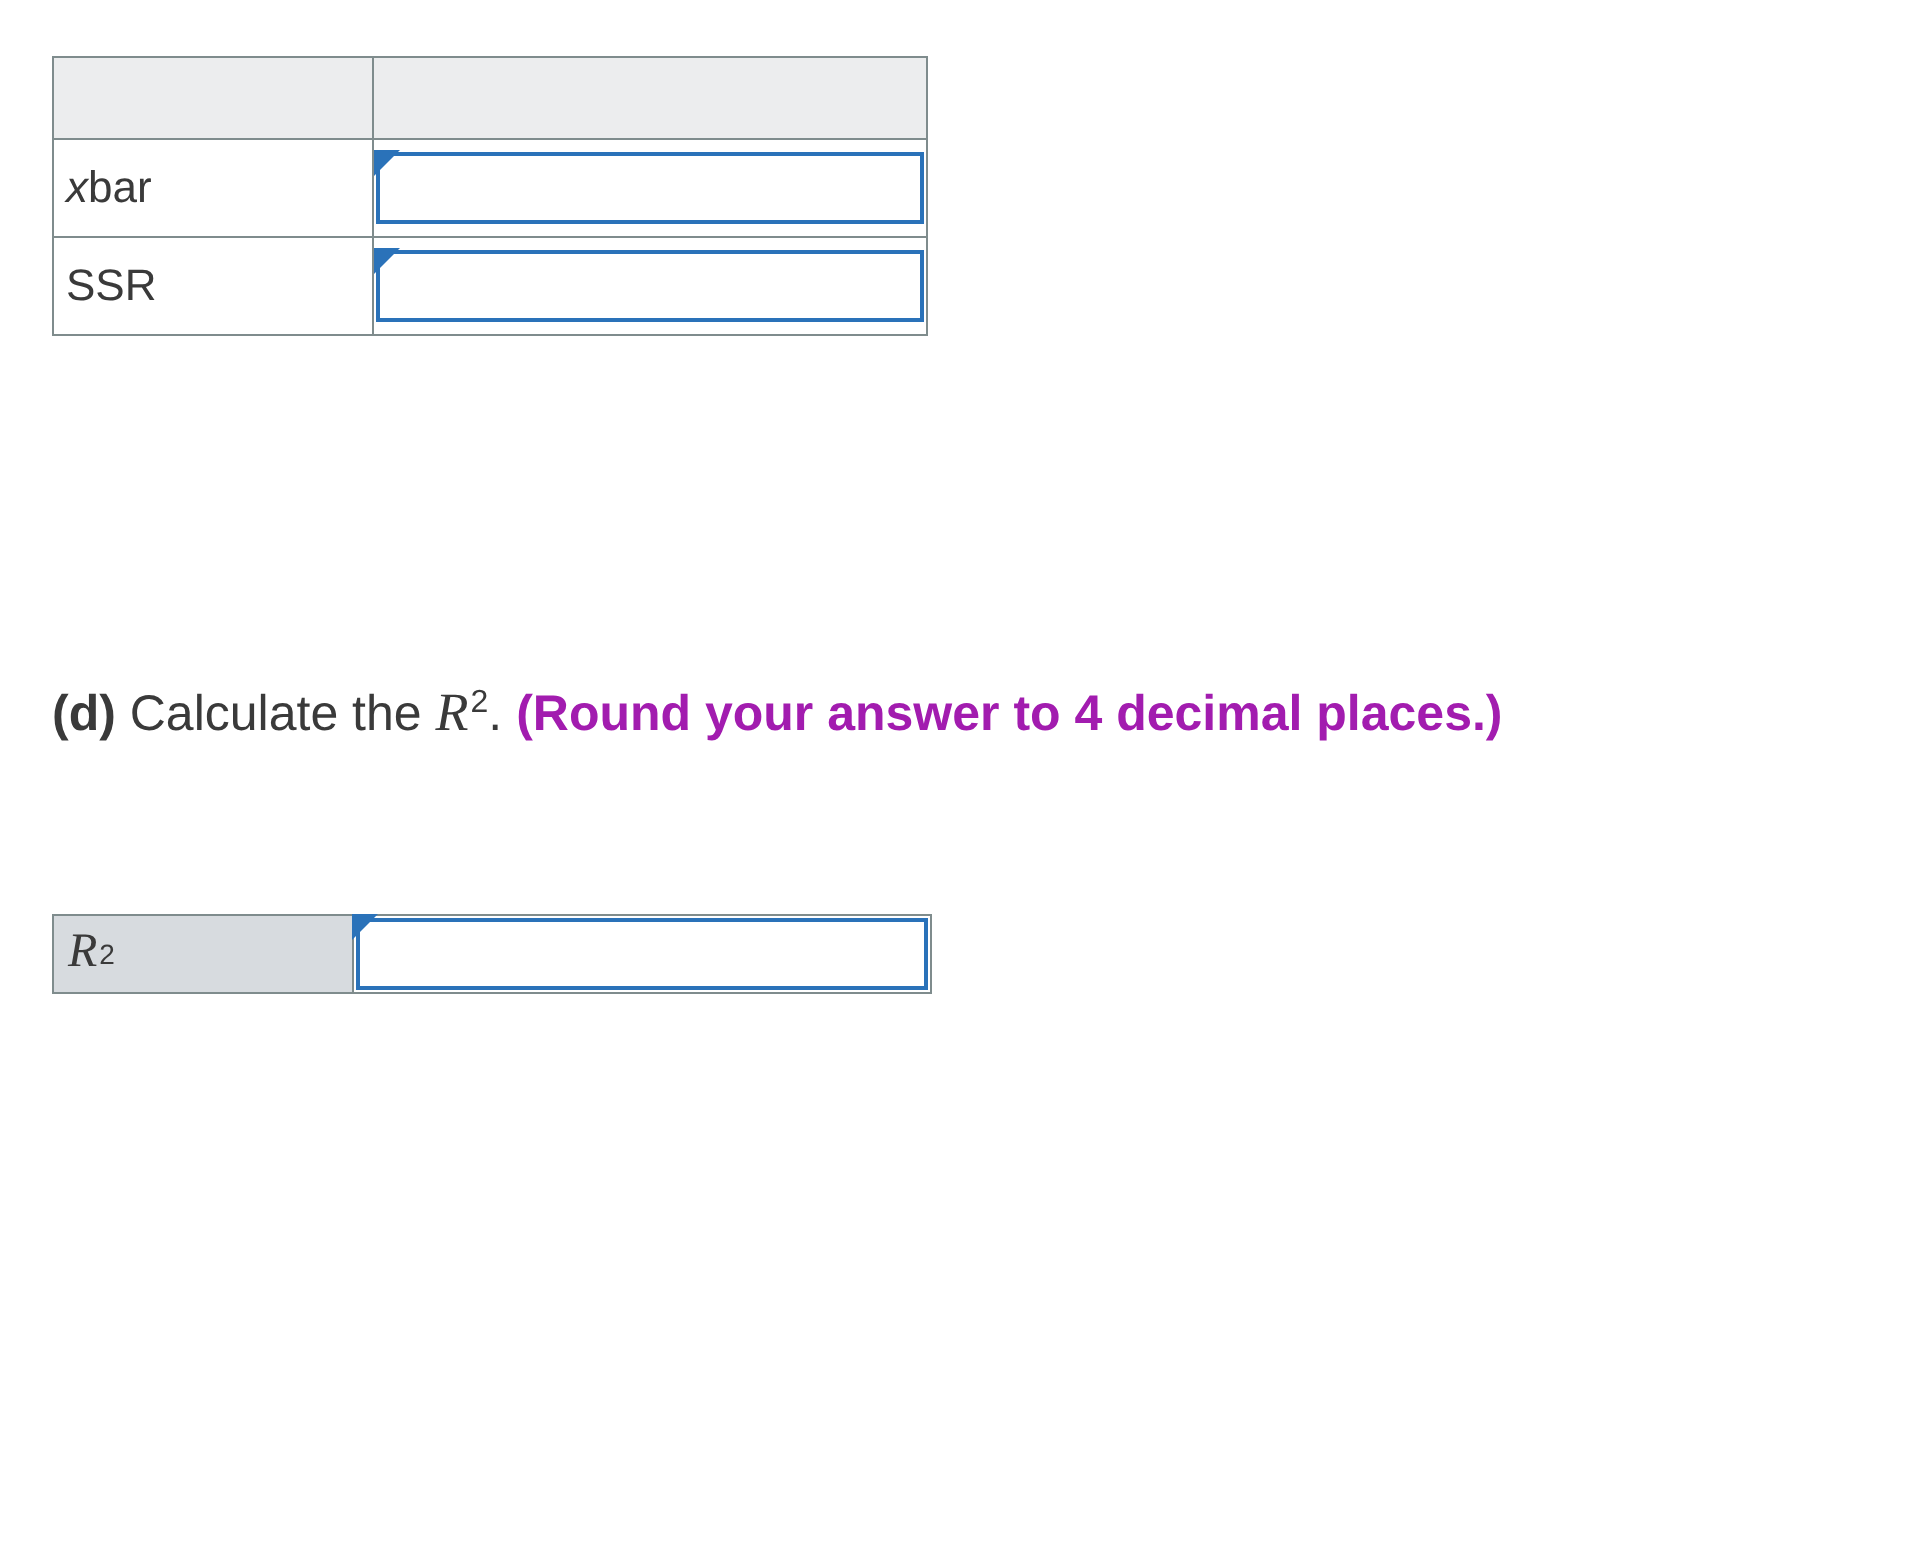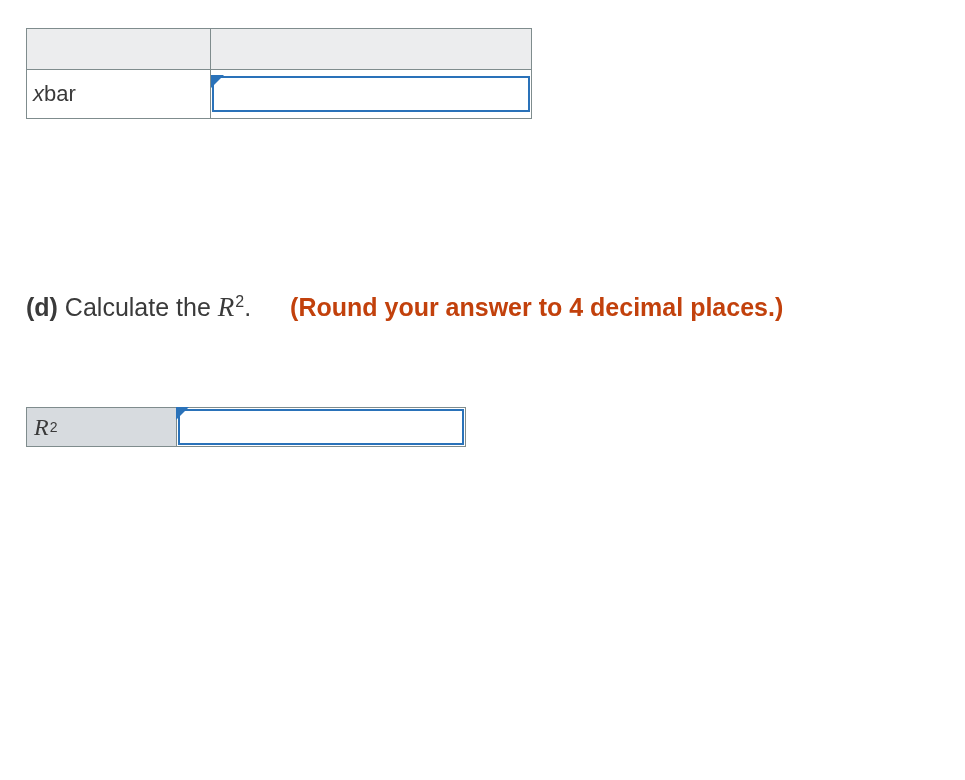--- a/index.html
+++ b/index.html
@@ -12,21 +12,21 @@
       height: 780px;
       box-sizing: border-box;
     }
     .wrap {
       padding: 28px 26px;
       box-sizing: border-box;
     }
     table.stats {
       border-collapse: collapse;
       border: 1.5px solid #7f8c8d;
-      width: 506px;
+      width: 438px;
     }
     table.stats th,
     table.stats td {
       border: 1px solid #7f8c8d;
       padding: 0;
       vertical-align: middle;
       font-size: 22px;
       color: #3a3a3a;
       font-weight: normal;
       text-align: left;
@@ -88,23 +88,22 @@
       font-style: italic;
       font-family: 'Times New Roman', Times, serif;
       font-size: 27px;
     }
     .prompt-line sup {
       font-size: 16px;
       vertical-align: super;
       margin-left: 1px;
     }
     .prompt-line .red {
-      color: #c2410c;
+      color: #a21caf;
       font-weight: 700;
-      margin-left: 32px;
     }
     .r2row {
       margin-top: 82px;
       display: flex;
       align-items: stretch;
       width: 438px;
       border: 1.5px solid #7f8c8d;
     }
     .r2row .r2label {
       width: 150px;
@@ -155,20 +154,26 @@
         <th class="hcell"></th>
       </tr>
     </thead>
     <tbody id="stats-body">
     <tr>
           <td class="lcell"><span class="italic-x">x</span>bar</td>
           <td class="vcell">
             <div class="input-wrap"><input type="text" style=""><div class="tri"></div></div>
           </td>
         </tr>
+        <tr>
+          <td class="lcell">SSR</td>
+          <td class="vcell">
+            <div class="input-wrap"><input type="text" style=""><div class="tri"></div></div>
+          </td>
+        </tr>
       </tbody>
   </table>
 
   <div class="prompt-line">
     <span class="pd">(d)</span><span> Calculate the </span><span id="prompt-symbol"><span class="Rsym">R</span><sup>2</sup></span><span>. </span><span class="red">(Round your answer to 4 decimal places.)</span>
   </div>
 
   <div class="r2row">
     <div class="r2label" id="r2-label-cell">
         <span class="Rsym">R</span>

